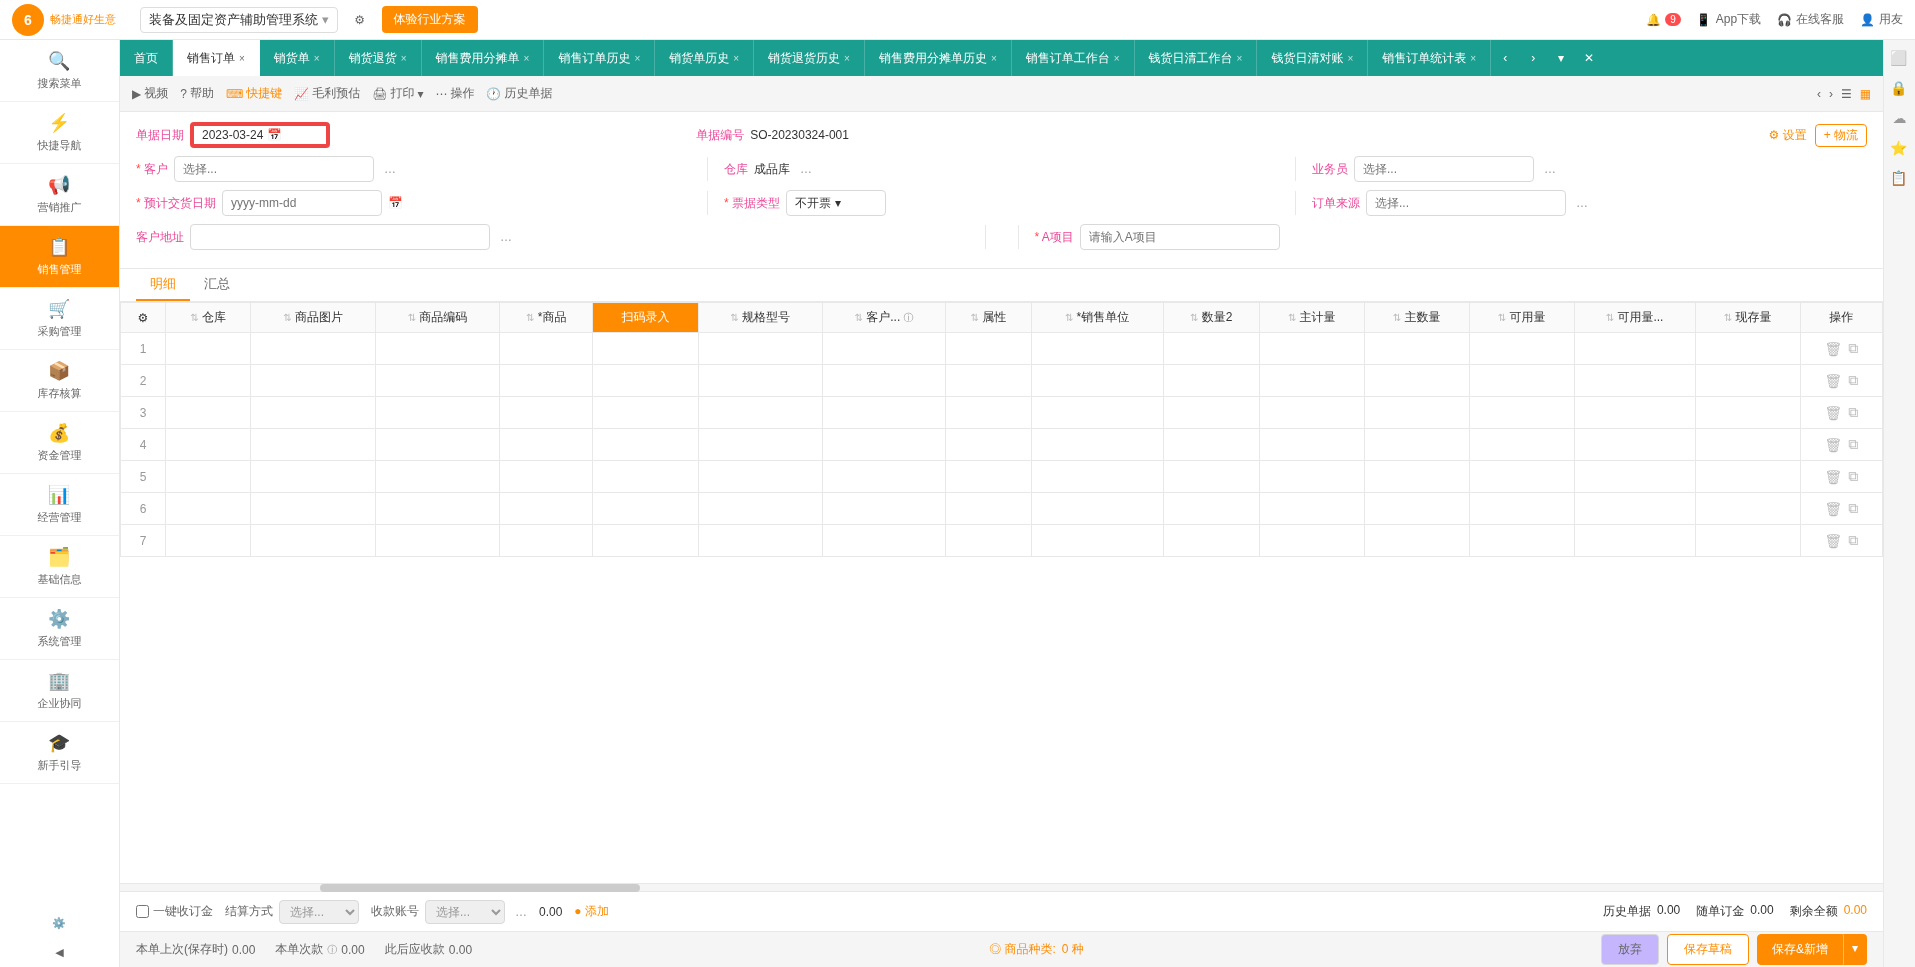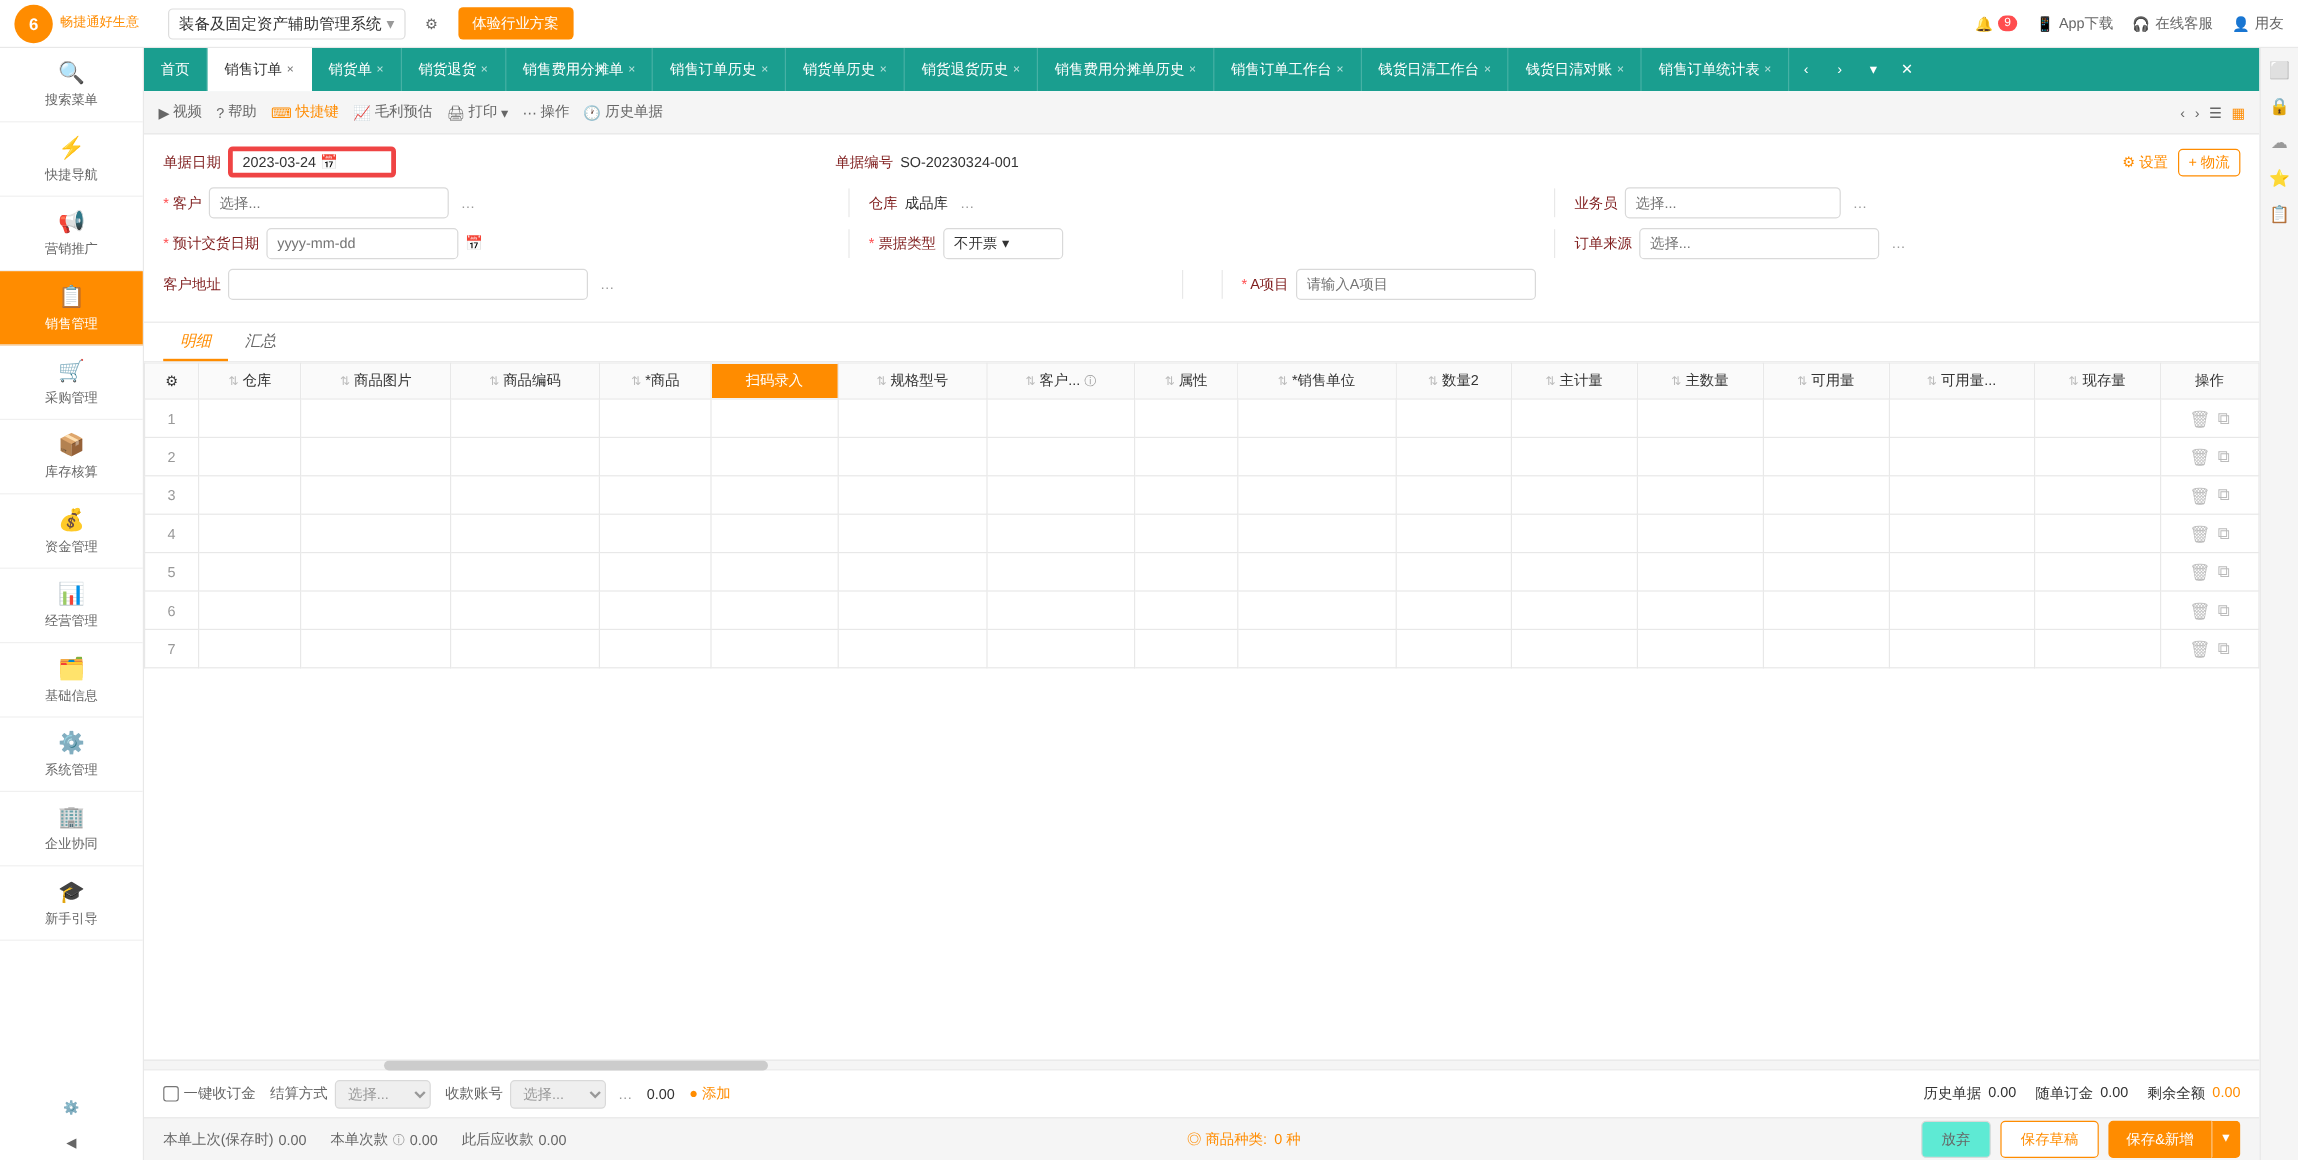--- a/index.html
+++ b/index.html
@@ -47,33 +47,33 @@
 
     
     .page-toolbar { height: 36px; background: #f5f5f5; border-bottom: 1px solid #e8e8e8; display: flex; align-items: center; padding: 0 12px; gap: 12px; flex-shrink: 0; font-size: 12px; color: #666; }
     .toolbar-btn { display: flex; align-items: center; gap: 3px; cursor: pointer; color: #666; }
     .toolbar-orange { color: #ff8c00; }
 
     
     .form-area { padding: 10px 16px; border-bottom: 1px solid #e8e8e8; flex-shrink: 0; }
     .form-row { display: flex; align-items: center; margin-bottom: 8px; gap: 0; }
     .form-field { display: flex; align-items: center; gap: 6px; flex: 1; }
-    .form-label { color: #7f1d1d; white-space: nowrap; min-width: fit-content; }
+    .form-label { color: #ec4899; white-space: nowrap; min-width: fit-content; }
     .form-label.required::before { content: '* '; color: #ff4d4f; }
     .form-input { border: 1px solid #d9d9d9; border-radius: 4px; padding: 3px 8px; font-size: 12px; color: #333; min-width: 140px; height: 26px; outline: none; }
     .form-input-date { display: flex; align-items: center; gap: 4px; border: 4px solid #ef4444; border-radius: 4px; padding: 3px 8px; height: 26px; min-width: 140px; cursor: pointer; }
     .form-select { display: flex; align-items: center; border: 1px solid #d9d9d9; border-radius: 4px; padding: 3px 8px; height: 26px; min-width: 100px; cursor: pointer; gap: 4px; }
     .form-dots { color: #999; cursor: pointer; margin-left: 4px; }
     .form-divider { border: none; border-left: 1px solid #e8e8e8; height: 24px; margin: 0 16px; }
     .date-val { color: #333; }
     .sn-val { color: #333; }
 
     
     .table-tabs { display: flex; align-items: center; padding: 0 16px; border-bottom: 1px solid #e8e8e8; flex-shrink: 0; gap: 0; background: #fff; }
-    .table-tab { padding: 6px 14px; cursor: pointer; font-size: 13px; color: #666; border-bottom: 2px solid transparent; font-style: italic; }
+    .table-tab { padding: 6px 14px; cursor: pointer; font-size: 13px; color: #666; border-bottom: 2px solid transparent; }
     .table-tab.active { color: #ff8c00; border-bottom-color: #ff8c00; font-weight: 500; }
 
     
     .table-wrapper { flex: 1; overflow: auto; position: relative; }
     .data-table { width: 100%; border-collapse: collapse; font-size: 12px; }
     .data-table th { background: #fafafa; border: 1px solid #e8e8e8; padding: 6px 8px; text-align: center; white-space: nowrap; color: #333; font-weight: normal; position: sticky; top: 0; z-index: 2; }
     .data-table th .sort-icon { color: #bbb; font-size: 10px; }
     .data-table td { border: 1px solid #e8e8e8; padding: 4px 8px; text-align: center; height: 32px; }
     .row-num { color: #999; text-align: center; }
     .subtotal-row td { background: #fff8f0; font-weight: 500; color: #ff8c00; }
@@ -93,21 +93,21 @@
     .footer-field { display: flex; align-items: center; gap: 6px; }
     .footer-select { border: 1px solid #d9d9d9; border-radius: 4px; padding: 2px 6px; height: 24px; min-width: 80px; font-size: 12px; color: #999; }
     .footer-amount { color: #333; }
     .add-btn { color: #ff8c00; cursor: pointer; }
     .footer-right { display: flex; flex-direction: column; align-items: flex-end; font-size: 12px; gap: 2px; }
     .amount-row { display: flex; gap: 16px; }
     .amount-item { display: flex; gap: 6px; }
     .amount-val { color: #333; }
     .amount-val.orange { color: #ff8c00; }
     .btn { padding: 6px 16px; border-radius: 4px; border: 1px solid #d9d9d9; cursor: pointer; font-size: 12px; }
-    .btn-default { background: #5eead4; color: #666; }
+    .btn-default { background: #c4b5fd; color: #666; }
     .btn-outline-orange { background: #fff; color: #ff8c00; border-color: #ff8c00; }
     .btn-split { display: flex; }
     .btn-split .main-part { background: #ff8c00; color: #fff; border: 1px solid #ff8c00; border-radius: 4px 0 0 4px; padding: 6px 14px; cursor: pointer; font-size: 12px; }
     .btn-split .arrow-part { background: #ff8c00; color: #fff; border: 1px solid #ff8c00; border-left: 1px solid rgba(255,255,255,0.4); border-radius: 0 4px 4px 0; padding: 6px 8px; cursor: pointer; font-size: 12px; }
 
     
     .right-panel { width: 32px; background: #f5f5f5; border-left: 1px solid #e8e8e8; display: flex; flex-direction: column; align-items: center; padding: 4px 0; gap: 2px; flex-shrink: 0; }
     .right-panel-item { width: 28px; height: 28px; display: flex; align-items: center; justify-content: center; cursor: pointer; color: #999; font-size: 14px; border-radius: 4px; }
     .right-panel-item.orange { color: #ff8c00; }
 

